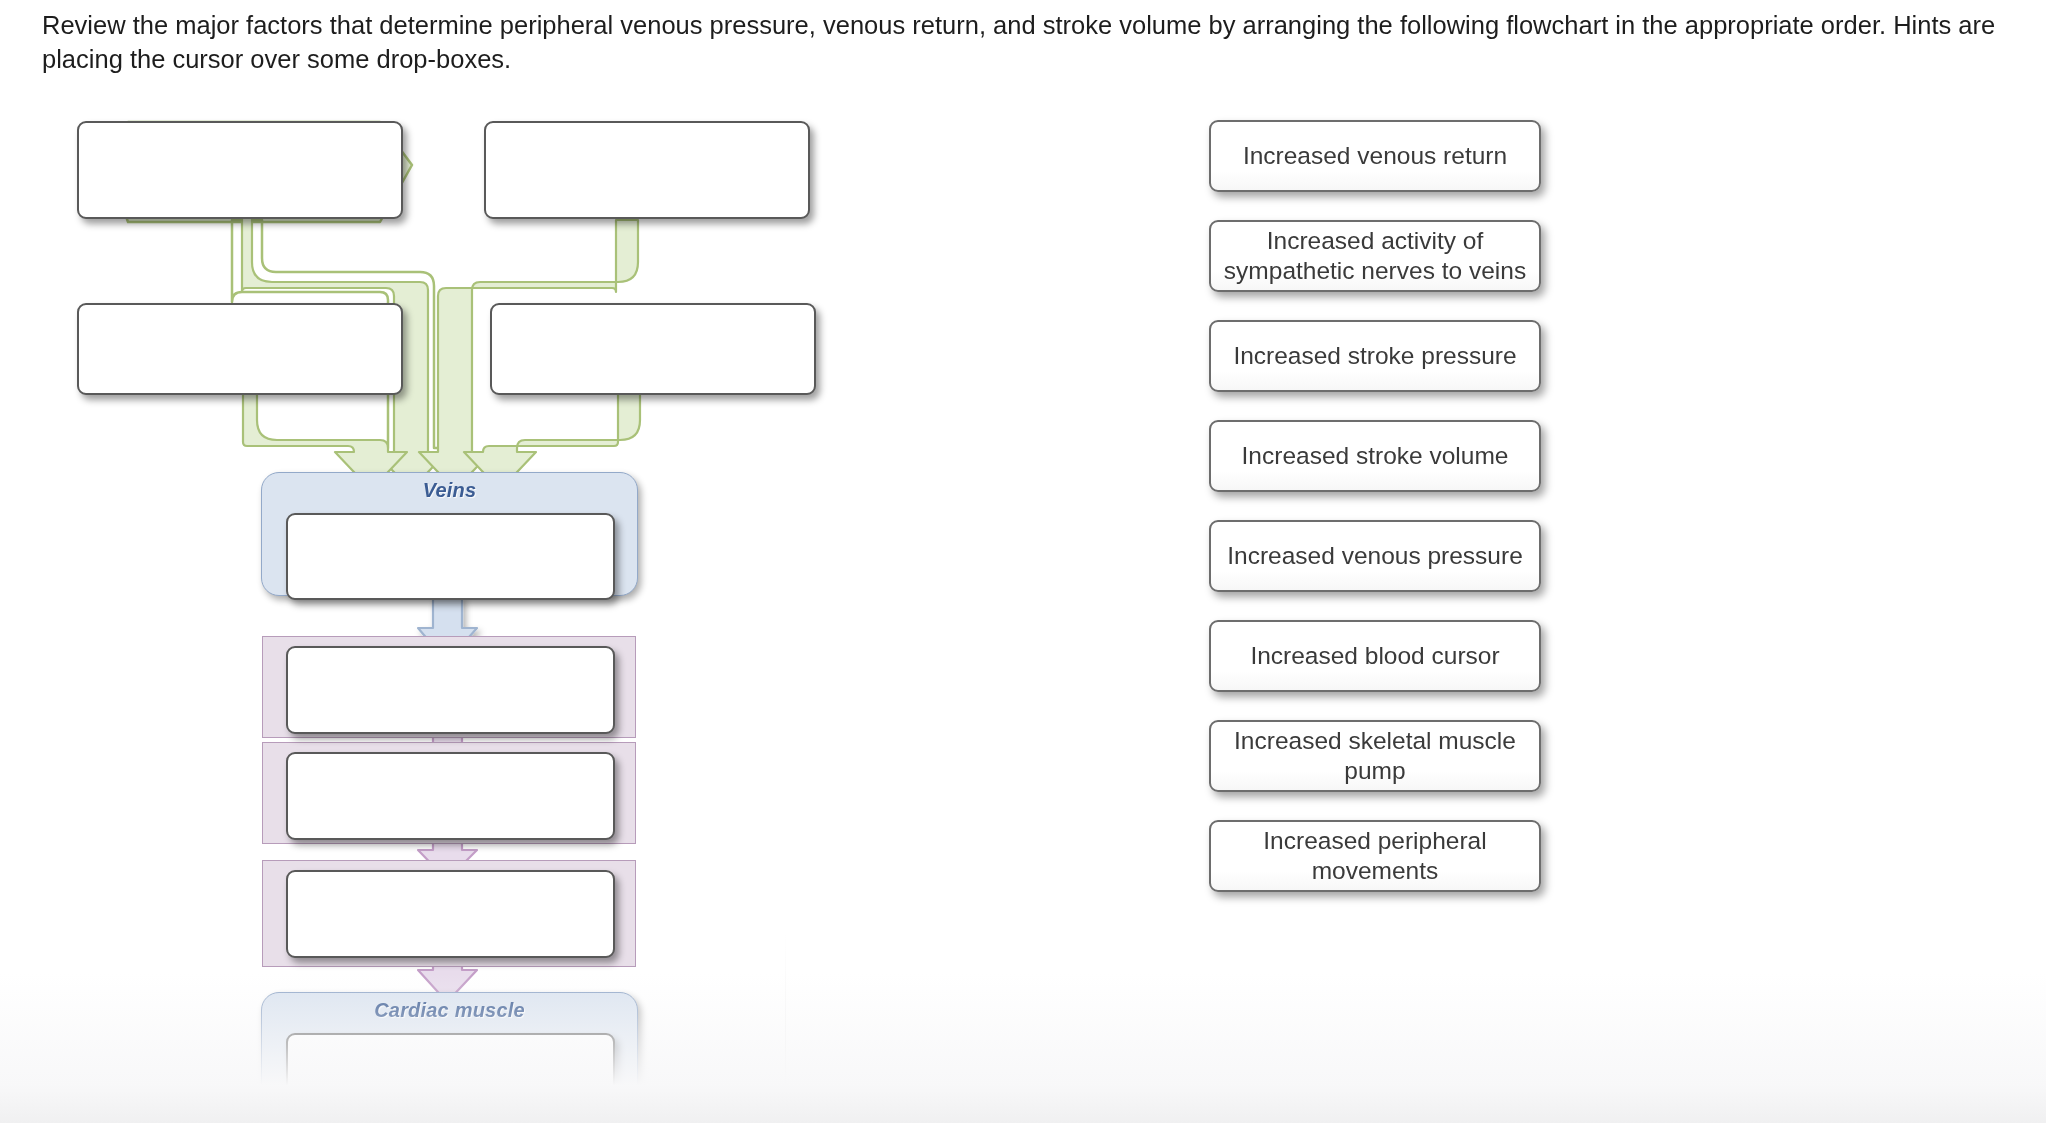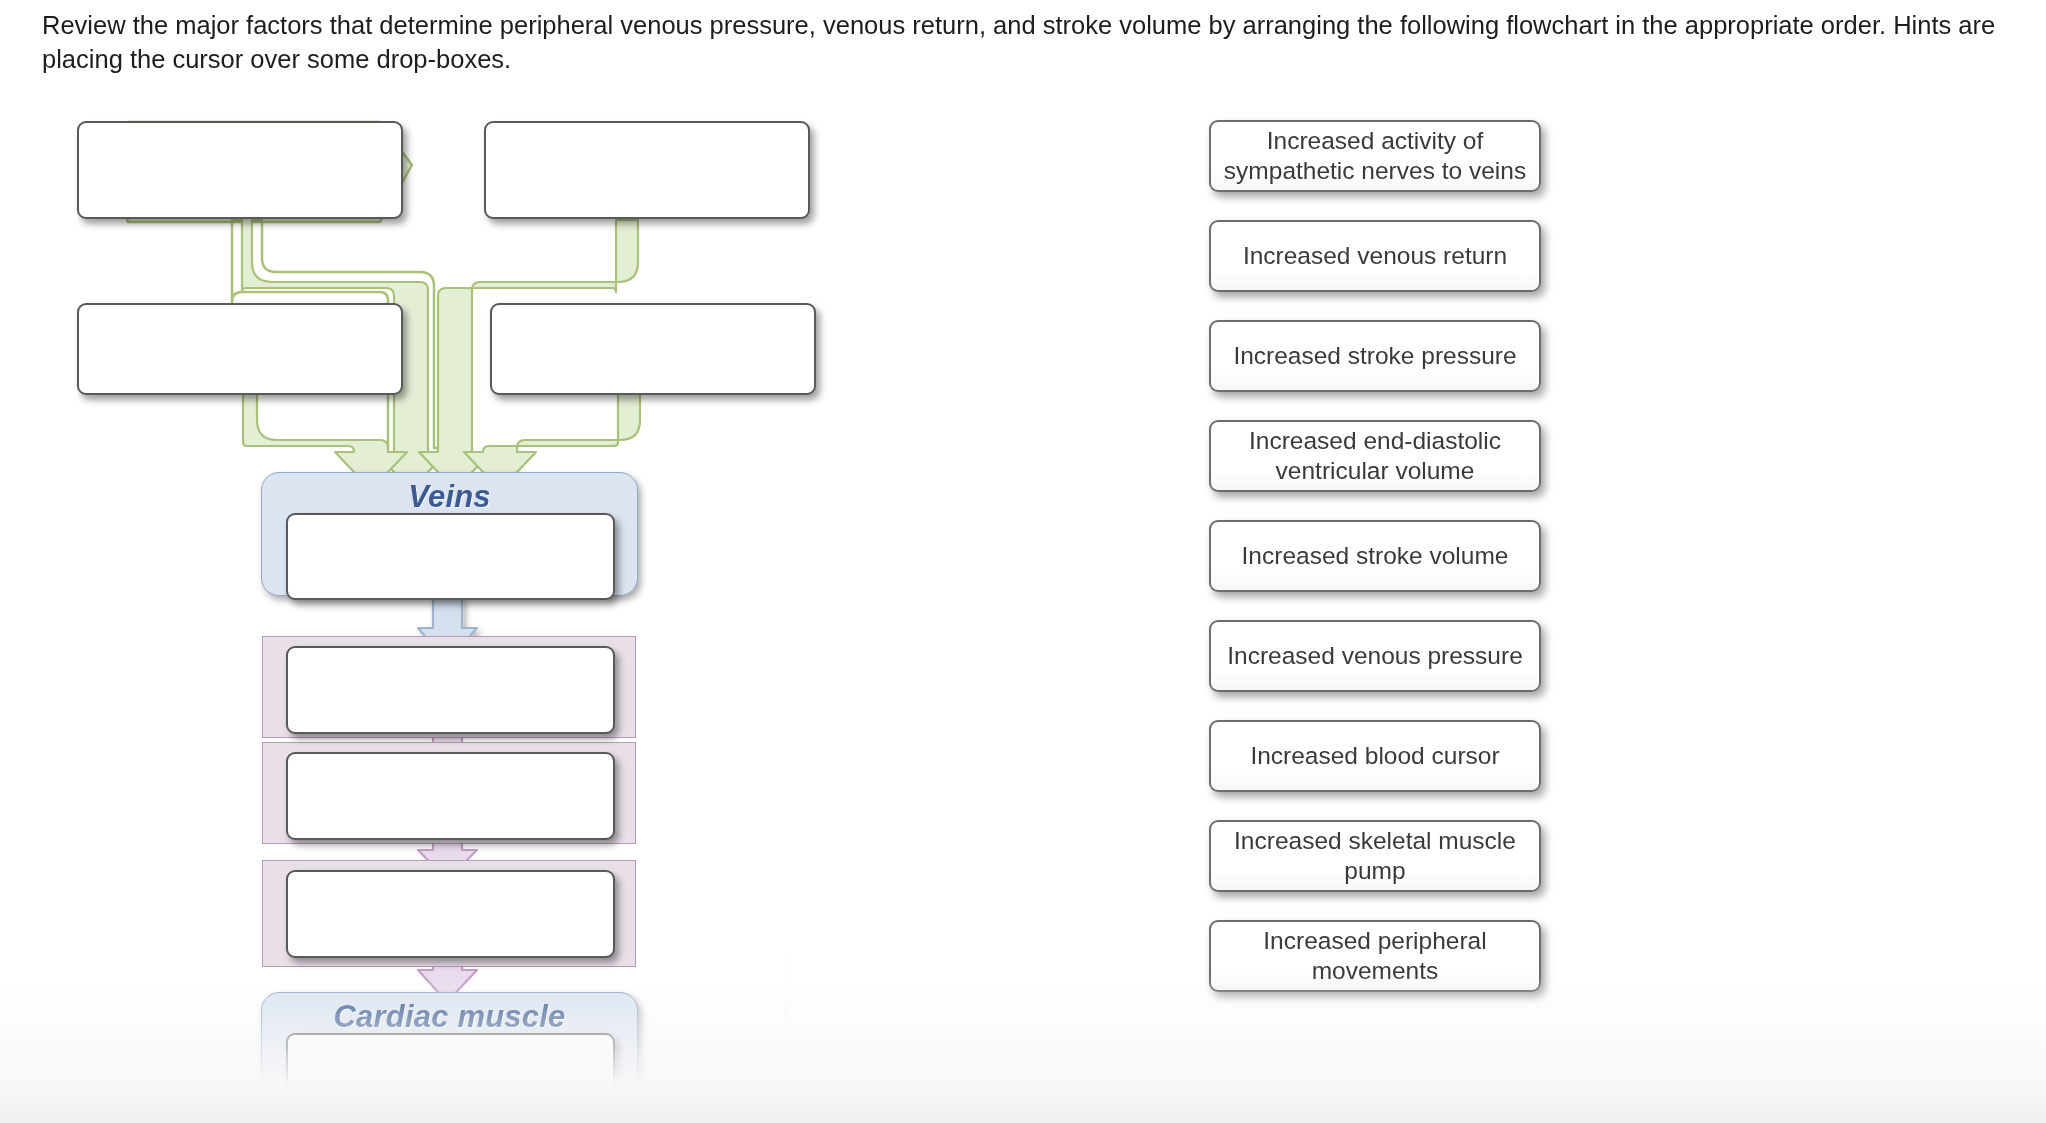--- a/index.html
+++ b/index.html
@@ -37,21 +37,21 @@
   .grp-blue{
     background:#dbe4f0;border:1px solid #93a9c9;border-radius:18px;
     box-shadow:3px 4px 7px rgba(0,0,0,0.33);
   }
   .grp-purple{
     background:#e8dfe9;border:1px solid #b79cba;
     box-shadow:none;
   }
   .grp-title{
     position:absolute;left:0;right:0;top:6px;text-align:center;
-    font-size:31px;font-style:italic;font-weight:bold;color:#3b5c93;
+    font-size:20px;font-style:italic;font-weight:bold;color:#3b5c93;
     text-shadow:1px 1px 1px rgba(255,255,255,.9);
     letter-spacing:.2px;
   }
   
   .dropbox{
     position:absolute;z-index:3;
     background:#ffffff;
     border:2px solid #595959;border-radius:9px;
     box-shadow:4px 5px 7px rgba(0,0,0,0.38);
   }
@@ -149,24 +149,23 @@
   <div class="dropbox" style="left:490px;top:303px;width:322px;height:88px;"></div>
 
   <div class="dropbox" style="left:286px;top:513px;width:325px;height:83px;"></div>
   <div class="dropbox" style="left:286px;top:646px;width:325px;height:84px;"></div>
   <div class="dropbox" style="left:286px;top:752px;width:325px;height:84px;"></div>
   <div class="dropbox" style="left:286px;top:870px;width:325px;height:84px;"></div>
   <div class="dropbox" style="left:286px;top:1033px;width:325px;height:83px;"></div>
 </div>
 
 <div class="bank">
+  <div class="answer h1">Increased venous return</div>
   <div class="answer h2">Increased activity of sympathetic nerves to veins</div>
-  <div class="answer h1">Increased venous return</div>
   <div class="answer h1">Increased stroke pressure</div>
-  <div class="answer h2">Increased end-diastolic ventricular volume</div>
   <div class="answer h1">Increased stroke volume</div>
   <div class="answer h2">Increased venous pressure</div>
   <div class="answer h1">Increased blood cursor</div>
   <div class="answer h2">Increased skeletal muscle pump</div>
   <div class="answer h2">Increased peripheral movements</div>
 </div>
 
 <div class="faint-divider"></div>
 <div class="page-fade"></div>
 

